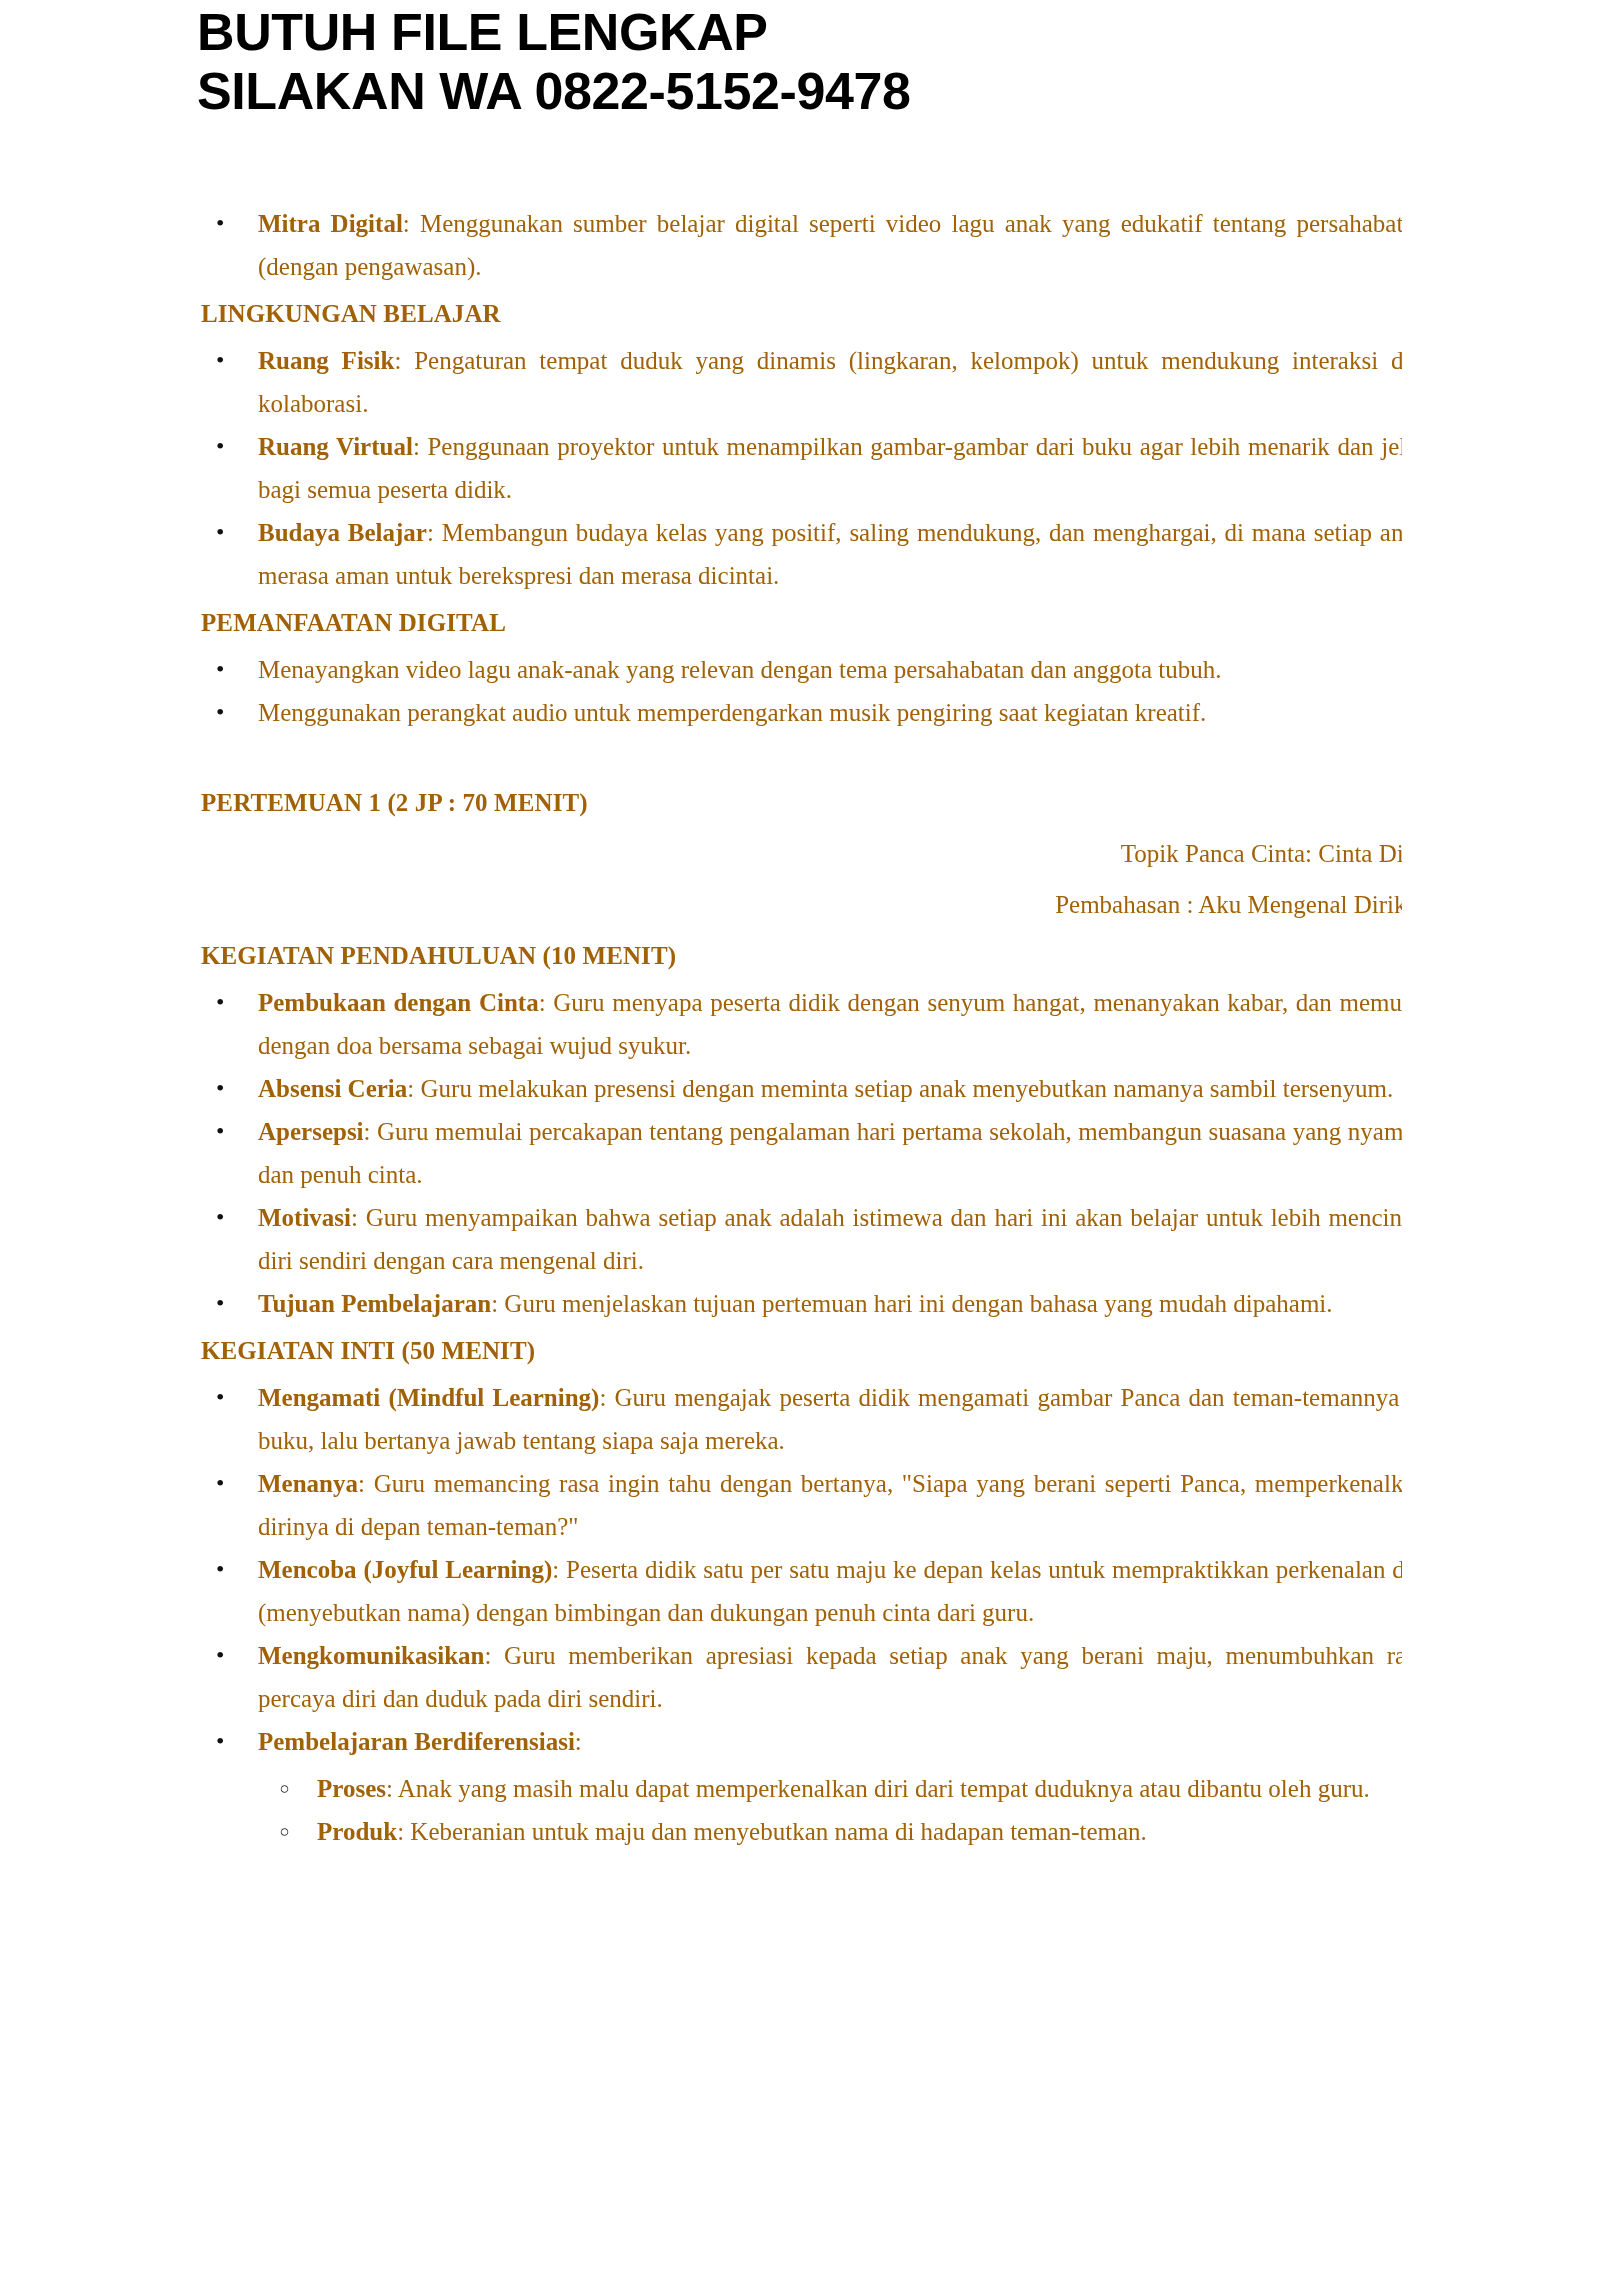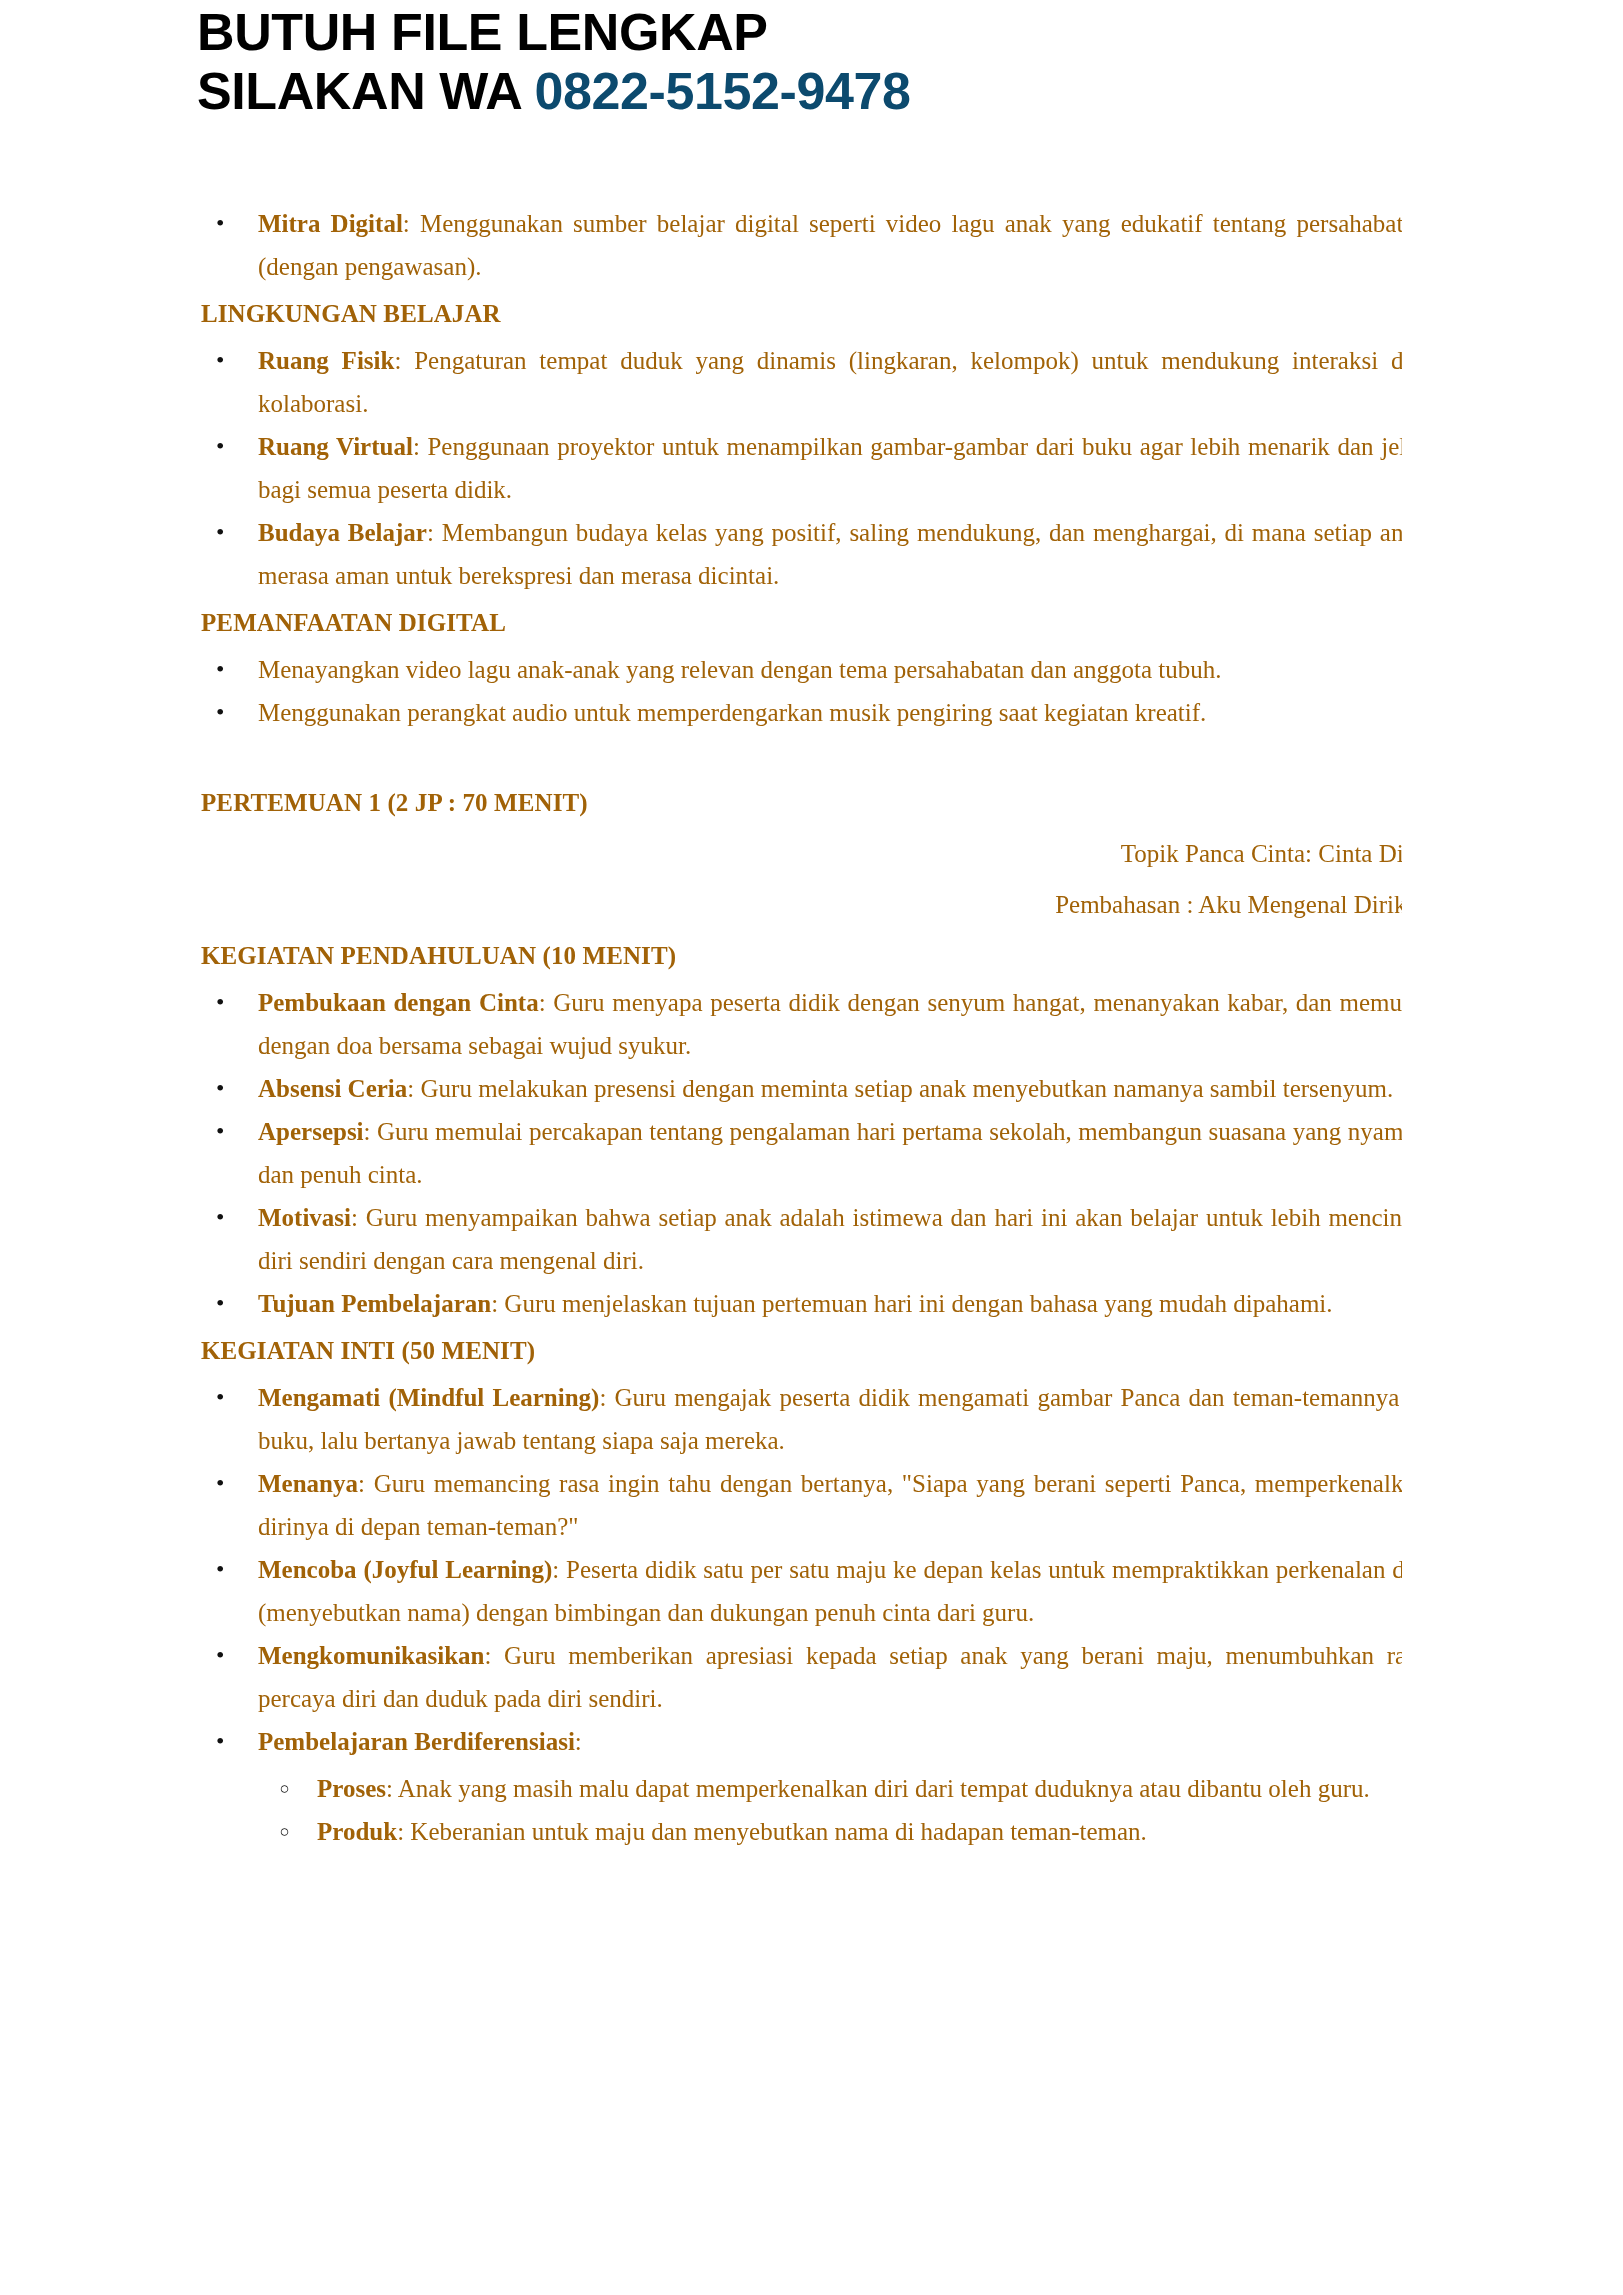--- a/index.html
+++ b/index.html
@@ -25,21 +25,21 @@
     width: 1347px;
     font-family: "Liberation Sans", "DejaVu Sans", sans-serif;
     font-weight: bold;
     font-size: 52px;
     line-height: 1.0;
     letter-spacing: -0.4px;
     color: #000000;
     white-space: nowrap;
   }
   .promo-line { display: block; margin-bottom: 6.3px; }
-  .promo-phone { color: #0c4a6e; }
+  .promo-phone { color: #000000; }
 
   
   .doc {
     position: absolute;
     left: 197px;
     top: 202px;
     width: 1230px;
     font-size: 25px;
     line-height: 43px;
     color: #a16207;

